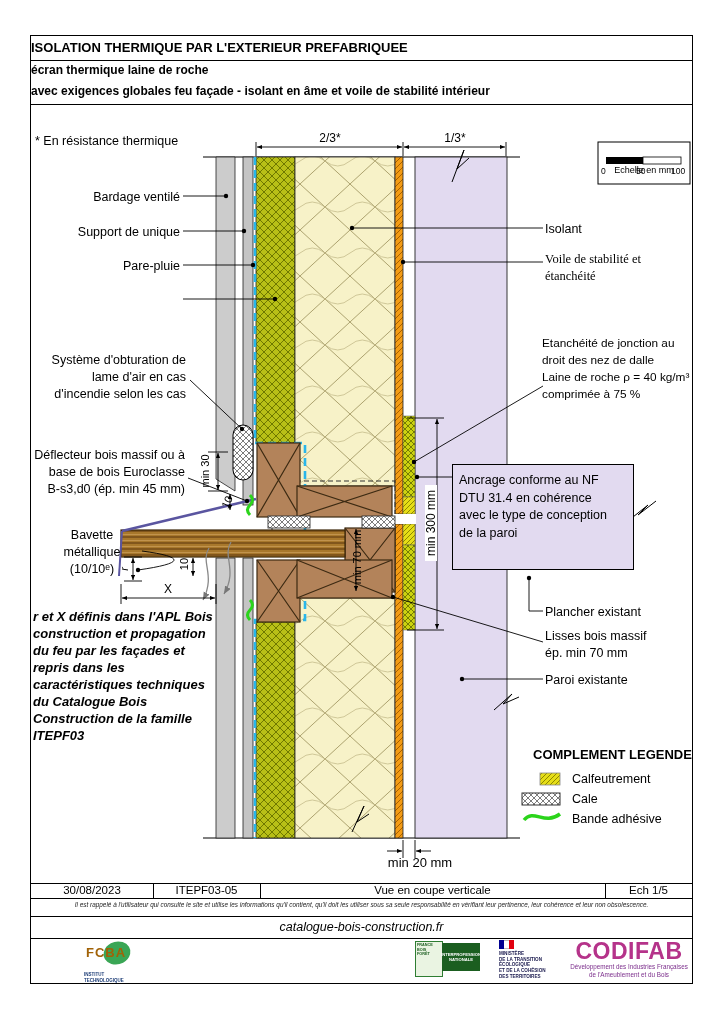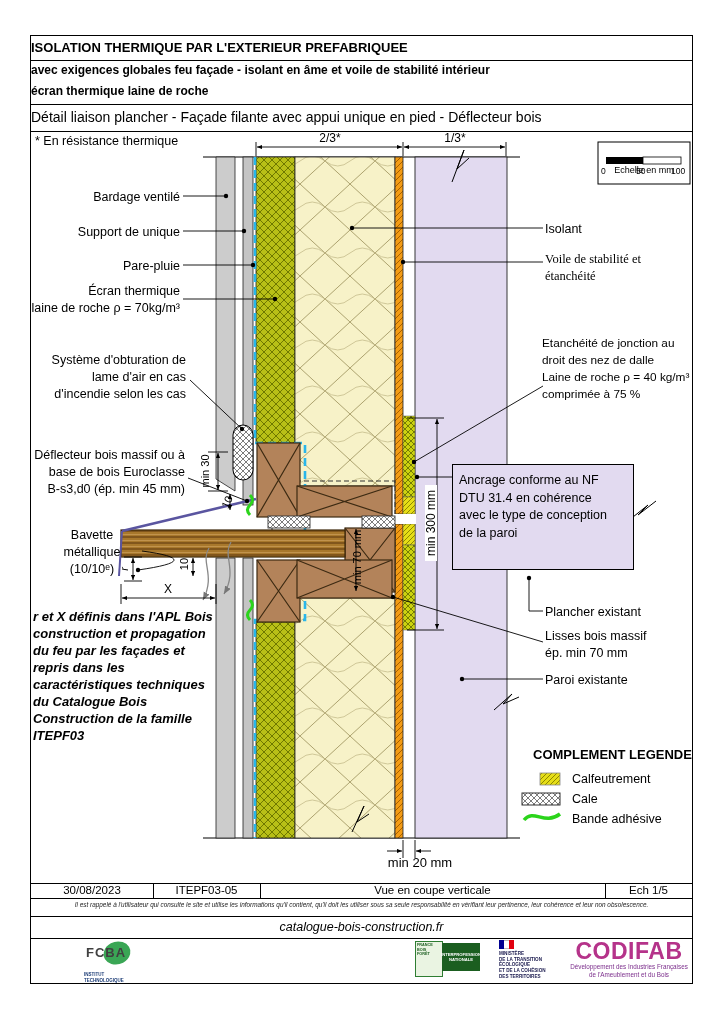--- a/index.html
+++ b/index.html
@@ -242,40 +242,37 @@
     <g>
       <rect x="540" y="773" width="20" height="12" fill="url(#pCalf)" stroke="#888" stroke-width="0.8"></rect>
       <rect x="522" y="793" width="38" height="12" fill="url(#pCross)" stroke="#333" stroke-width="1"></rect>
       <path d="M524,820C534,808 544,826 560,814" stroke="#2bd41b" stroke-width="3.5" fill="none"></path>
     </g>
   </svg>
 
   <div class="abs frame"></div>
   <div class="abs titlerow t1">ISOLATION THERMIQUE PAR L'EXTERIEUR PREFABRIQUEE</div>
   <div class="abs titlerow t2">
+    <div>écran thermique laine de roche</div>
     <div>avec exigences globales feu façade - isolant en âme et voile de stabilité intérieur</div>
-    <div>écran thermique laine de roche</div>
-  </div>
-  <div class="abs titlerow t3">Détail liaison plancher - Façade filante avec appui unique en pied - Déflecteur bois</div>
+  </div>
 
   <div class="abs lbl" style="left:35px;top:133px;">* En résistance thermique</div>
 
   <div class="abs scalebox" style="left:599px;top:144px;width:90px;">Echelle en mm</div>
   <div class="abs" style="left:601px;top:166px;font-size:8.5px;">0</div>
   <div class="abs" style="left:636px;top:166px;font-size:8.5px;">50</div>
   <div class="abs" style="left:671px;top:166px;font-size:8.5px;">100</div>
 
   <div class="abs dim" style="left:305px;top:132px;width:50px;font-size:12px;">2/3*</div>
   <div class="abs dim" style="left:430px;top:132px;width:50px;font-size:12px;">1/3*</div>
 
   <div class="abs lbl r" style="left:35px;top:189px;width:145px;">Bardage ventilé</div>
   <div class="abs lbl r" style="left:35px;top:224px;width:145px;">Support de unique</div>
   <div class="abs lbl r" style="left:35px;top:258px;width:145px;">Pare-pluie</div>
-  <div class="abs lbl r" style="left:10px;top:283px;width:170px;">Écran thermique
-laine de roche ρ = 70kg/m³</div>
   <div class="abs lbl r" style="left:28px;top:352px;width:158px;">Système d'obturation de
 lame d'air en cas
 d'incendie selon les cas</div>
   <div class="abs lbl r" style="left:20px;top:447px;width:165px;">Déflecteur bois massif ou à
 base de bois Euroclasse
 B-s3,d0 (ép. min 45 mm)</div>
   <div class="abs lbl c" style="left:42px;top:527px;width:100px;">Bavette
 métallique
 (10/10ᵉ)</div>
 
@@ -328,21 +325,21 @@
   <div class="abs ftcell" style="left:260px;width:345px;">Vue en coupe verticale</div>
   <div class="abs ftcell" style="left:605px;width:87px;border-right:none;">Ech 1/5</div>
   <div class="abs hline" style="left:31px;top:898px;width:661px;"></div>
   <div class="abs disc" style="left:31px;top:901px;width:661px;">Il est rappelé à l'utilisateur qui consulte le site et utilise les informations qu'il contient, qu'il doit les utiliser sous sa seule responsabilité en vérifiant leur pertinence, leur cohérence et leur non obsolescence.</div>
   <div class="abs hline" style="left:31px;top:916px;width:661px;"></div>
   <div class="abs url" style="left:31px;top:916px;width:661px;height:22px;line-height:22px;">catalogue-bois-construction.fr</div>
   <div class="abs hline" style="left:31px;top:938px;width:661px;"></div>
 
   <div class="abs" style="left:84px;top:941px;width:50px;height:30px;">
     <div class="abs" style="left:20px;top:0;width:26px;height:24px;background:#3aa655;border-radius:60% 40% 60% 40%;transform:rotate(15deg);"></div>
-    <div class="abs" style="left:2px;top:4px;font-size:13px;font-weight:bold;color:#404040;letter-spacing:1px;">FCBA</div>
+    <div class="abs" style="left:2px;top:4px;font-size:13px;font-weight:bold;color:#a16207;letter-spacing:1px;">FCBA</div>
   </div>
   <div class="abs tiny" style="left:84px;top:972px;font-size:4.5px;color:#1d3d77;font-weight:bold;">INSTITUT
 TECHNOLOGIQUE</div>
 
   <div class="abs tiny" style="left:415px;top:941px;width:24px;height:32px;background:#eaf4e2;border:1px solid #2e7d32;font-size:3.8px;color:#1b5e20;font-weight:bold;padding:1px 1px;">FRANCE
 BOIS
 FORÊT</div>
   <div class="abs tiny" style="left:442px;top:943px;width:38px;height:28px;background:#1b5e20;color:#fff;font-size:4.2px;font-weight:bold;display:flex;align-items:center;justify-content:center;text-align:center;">INTERPROFESSION
 NATIONALE</div>
 

